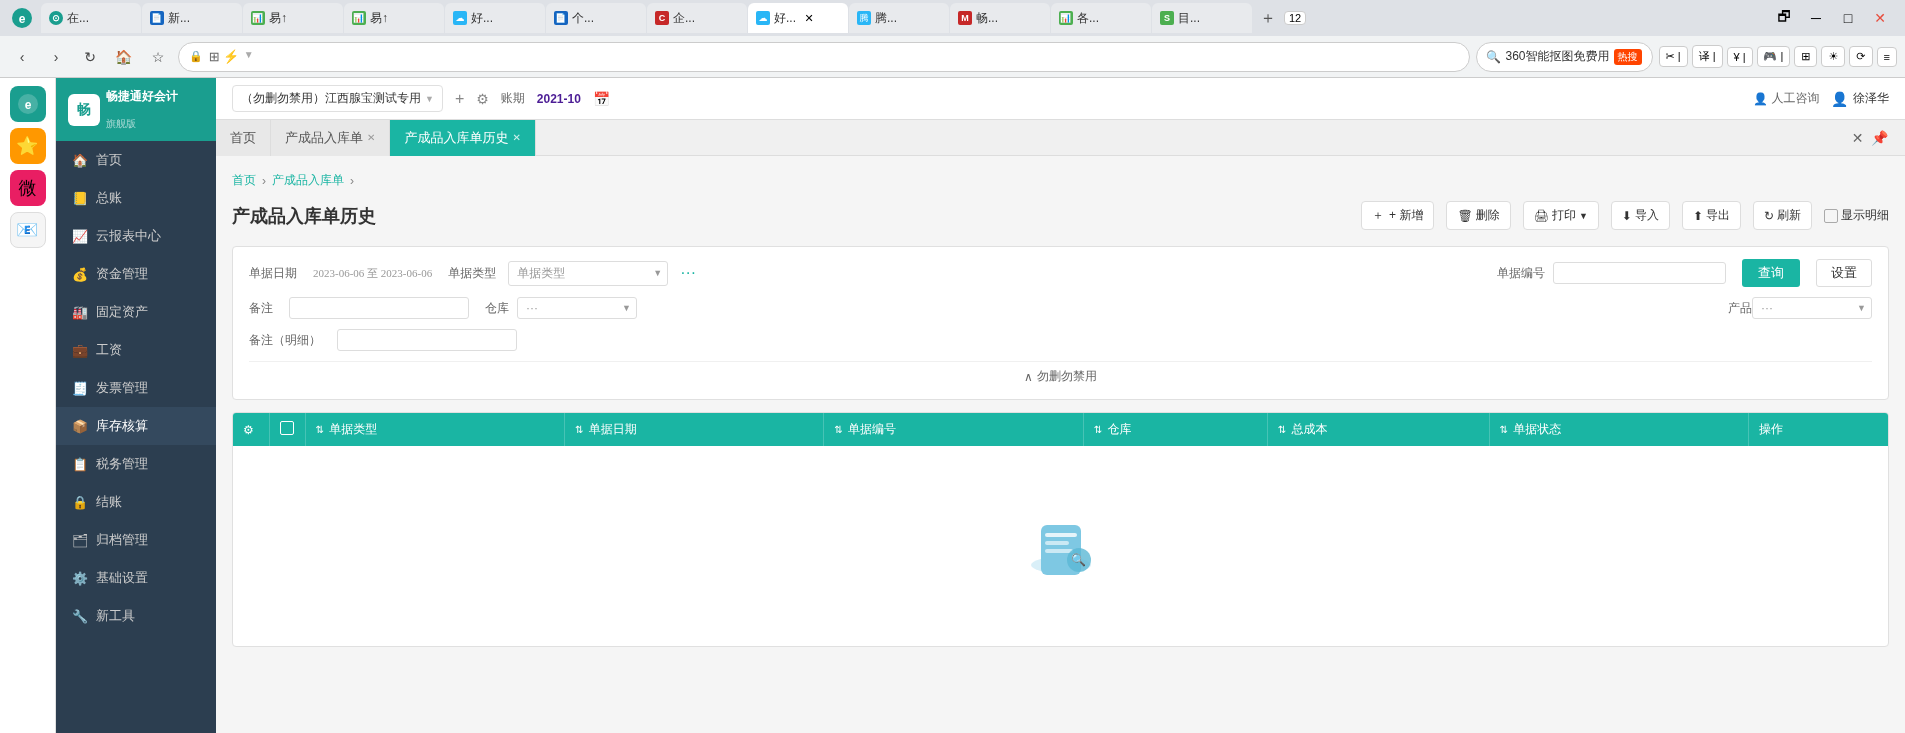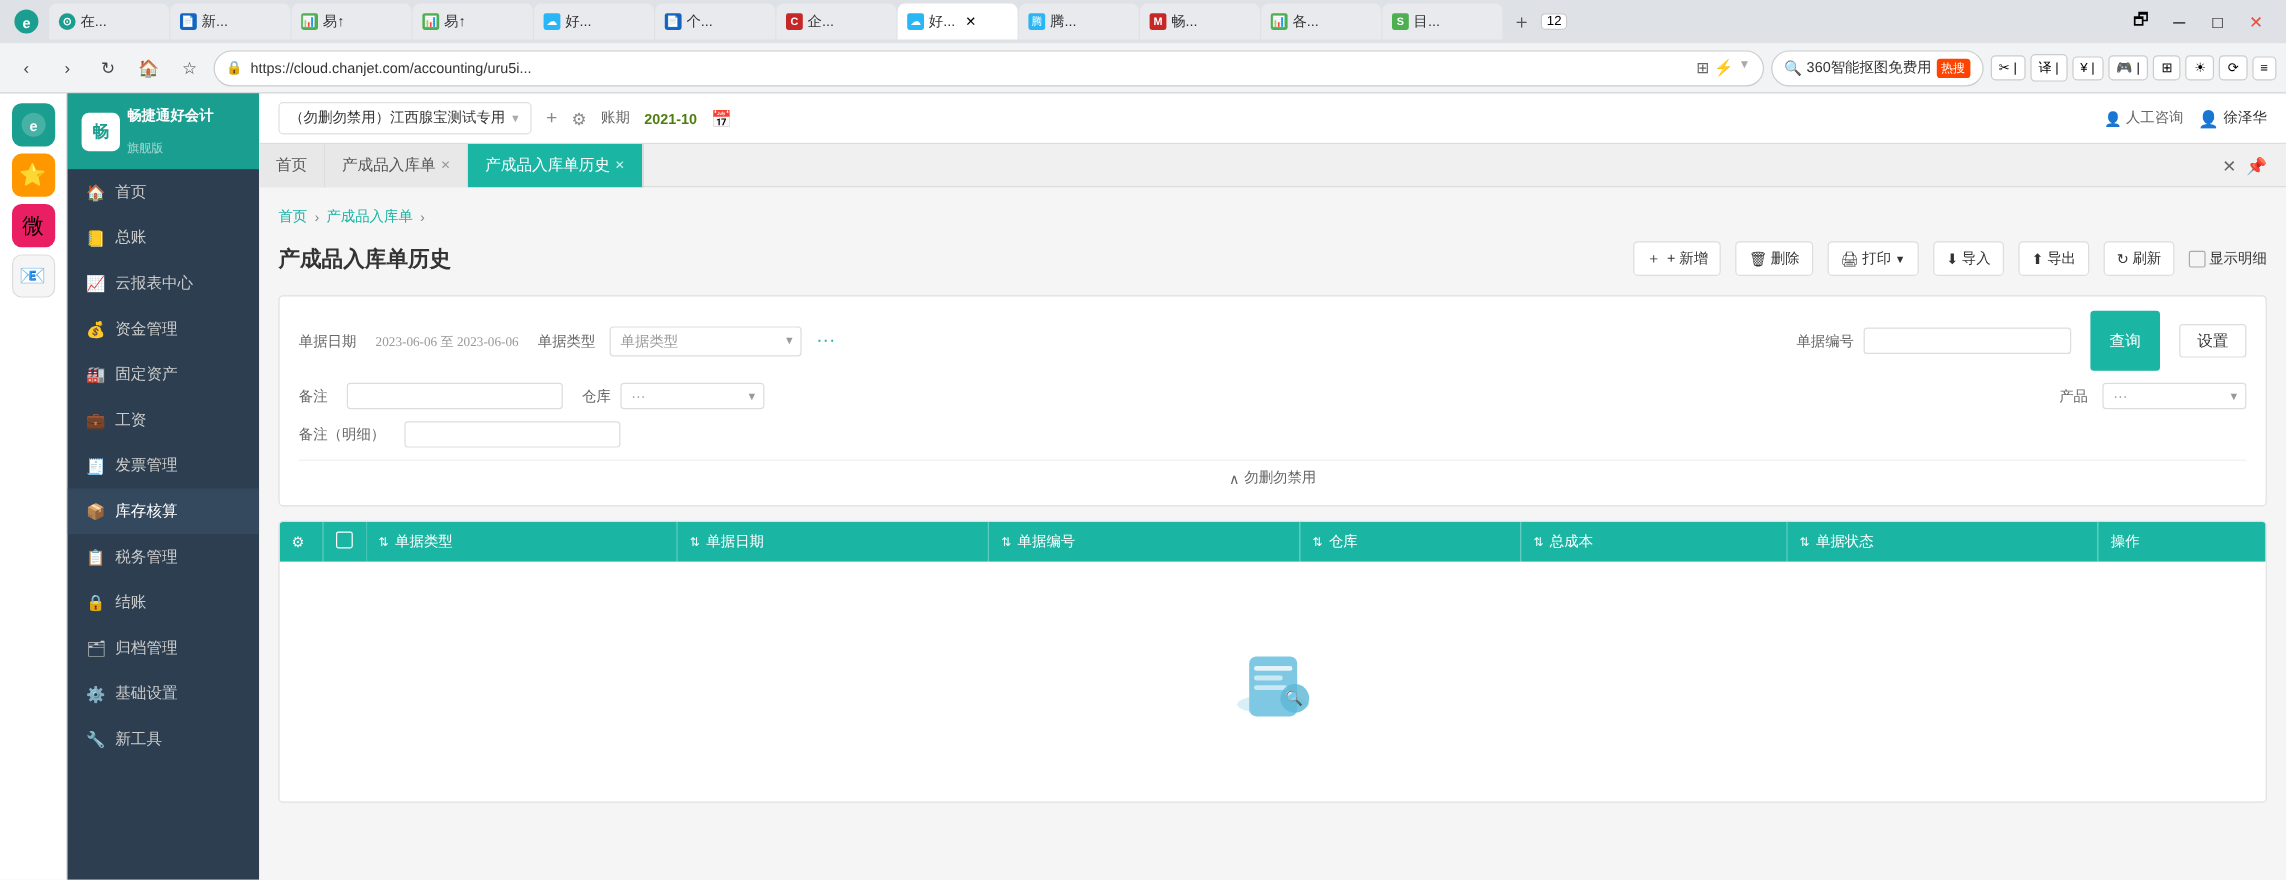--- a/index.html
+++ b/index.html
@@ -44,21 +44,21 @@
     .nav-item.active { background: #34495e; color: #fff; }
     .nav-icon { width: 16px; text-align: center; }
 
     
     .content-area { flex: 1; display: flex; flex-direction: column; background: #f5f5f5; overflow: hidden; }
 
     
     .content-topbar { height: 42px; background: #fff; border-bottom: 1px solid #ddd; display: flex; align-items: center; padding: 0 16px; gap: 12px; }
     .company-select { display: flex; align-items: center; gap: 4px; color: #333; font-size: 12px; cursor: pointer; padding: 4px 8px; border: 1px solid #e0e0e0; border-radius: 4px; }
     .period-label { font-size: 12px; color: #666; }
-    .period-value { font-size: 12px; color: #4d7c0f; font-weight: bold; }
+    .period-value { font-size: 12px; color: #4c1d95; font-weight: bold; }
     .topbar-right { margin-left: auto; display: flex; align-items: center; gap: 12px; }
     .help-link { font-size: 12px; color: #666; cursor: pointer; display: flex; align-items: center; gap: 3px; }
     .user-info { display: flex; align-items: center; gap: 4px; font-size: 12px; color: #333; cursor: pointer; }
 
     
     .page-tabs { display: flex; align-items: center; height: 36px; background: #f0f0f0; border-bottom: 1px solid #ddd; padding: 0 0; }
     .page-tab { display: flex; align-items: center; gap: 4px; padding: 0 14px; height: 36px; font-size: 13px; cursor: pointer; border-right: 1px solid #ddd; color: #555; background: #e8e8e8; }
     .page-tab.active { background: #1ab5a3; color: #fff; }
     .page-tab .tab-x { font-size: 10px; color: rgba(255,255,255,0.8); cursor: pointer; }
     .page-tab:not(.active) .tab-x { color: #999; }
@@ -96,21 +96,21 @@
     .data-table th { background: #1ab5a3; color: #fff; padding: 8px 10px; font-size: 12px; font-weight: normal; text-align: left; border-right: 1px solid rgba(255,255,255,0.2); white-space: nowrap; cursor: pointer; }
     .data-table th .sort-icon { font-size: 10px; margin-right: 2px; }
     .data-table th:last-child { border-right: none; }
     .th-settings { width: 36px; text-align: center; }
     .th-checkbox { width: 36px; text-align: center; }
     .th-ops { text-align: right; }
     .empty-area { height: 200px; display: flex; align-items: center; justify-content: center; }
 
     .tab-close-x { width: 18px; height: 18px; display: flex; align-items: center; justify-content: center; border-radius: 50%; cursor: pointer; font-size: 11px; }
 
-    .query-btn { background: #1ab5a3; color: #fff; border: none; padding: 16px 16px; border-radius: 3px; font-size: 13px; cursor: pointer; }
+    .query-btn { background: #1ab5a3; color: #fff; border: none; padding: 5px 16px; border-radius: 3px; font-size: 13px; cursor: pointer; }
     .setting-btn { background: #fff; color: #333; border: 1px solid #ddd; padding: 4px 14px; border-radius: 3px; font-size: 13px; cursor: pointer; }
   </style>
 </head>
 <body>
 
 <div class="browser-chrome">
 
   <div class="tab-bar">
     <div class="app-logo-tab" style="width:36px;height:30px;display:flex;align-items:center;justify-content:center;">
       <svg width="24" height="24" viewBox="0 0 24 24">
@@ -192,21 +192,20 @@
   </div>
 
   <div class="address-bar">
     <div class="addr-btn">‹</div>
     <div class="addr-btn">›</div>
     <div class="addr-btn">↻</div>
     <div class="addr-btn">🏠</div>
     <div class="addr-btn">☆</div>
     <div class="addr-input-wrap">
       <span class="addr-lock">🔒</span>
-      <span class="addr-url">https://cloud.chanjet.com/accounting/uru5i...</span>
       <div class="addr-icons">
         <span style="font-size:13px;color:#666;">⊞</span>
         <span style="font-size:13px;color:#f90;">⚡</span>
         <span style="font-size:10px;color:#aaa;">▼</span>
       </div>
     </div>
     <div class="search-bar-right">
       <span style="font-size:12px;color:#999;">🔍</span>
       <span>360智能抠图免费用</span>
       <span class="hot-badge">热搜</span>
@@ -427,21 +426,21 @@
 
           <div style="flex:1;display:flex;align-items:center;gap:8px;">
             <span class="filter-label">仓库</span>
             <div class="filter-select-wrap">
               <div class="filter-select" style="min-width:120px;">
                 <span style="color:#999;">···</span>
               </div>
             </div>
           </div>
 
-          <div style="display:flex;align-items:center;gap:12px;">
+          <div style="display:flex;align-items:center;gap:0;">
             <span class="filter-label">产品</span>
             <div class="filter-select-wrap">
               <div class="filter-select" style="min-width:120px;">
                 <span style="color:#999;">···</span>
               </div>
             </div>
           </div>
         </div>
 
         <div class="filter-row">

